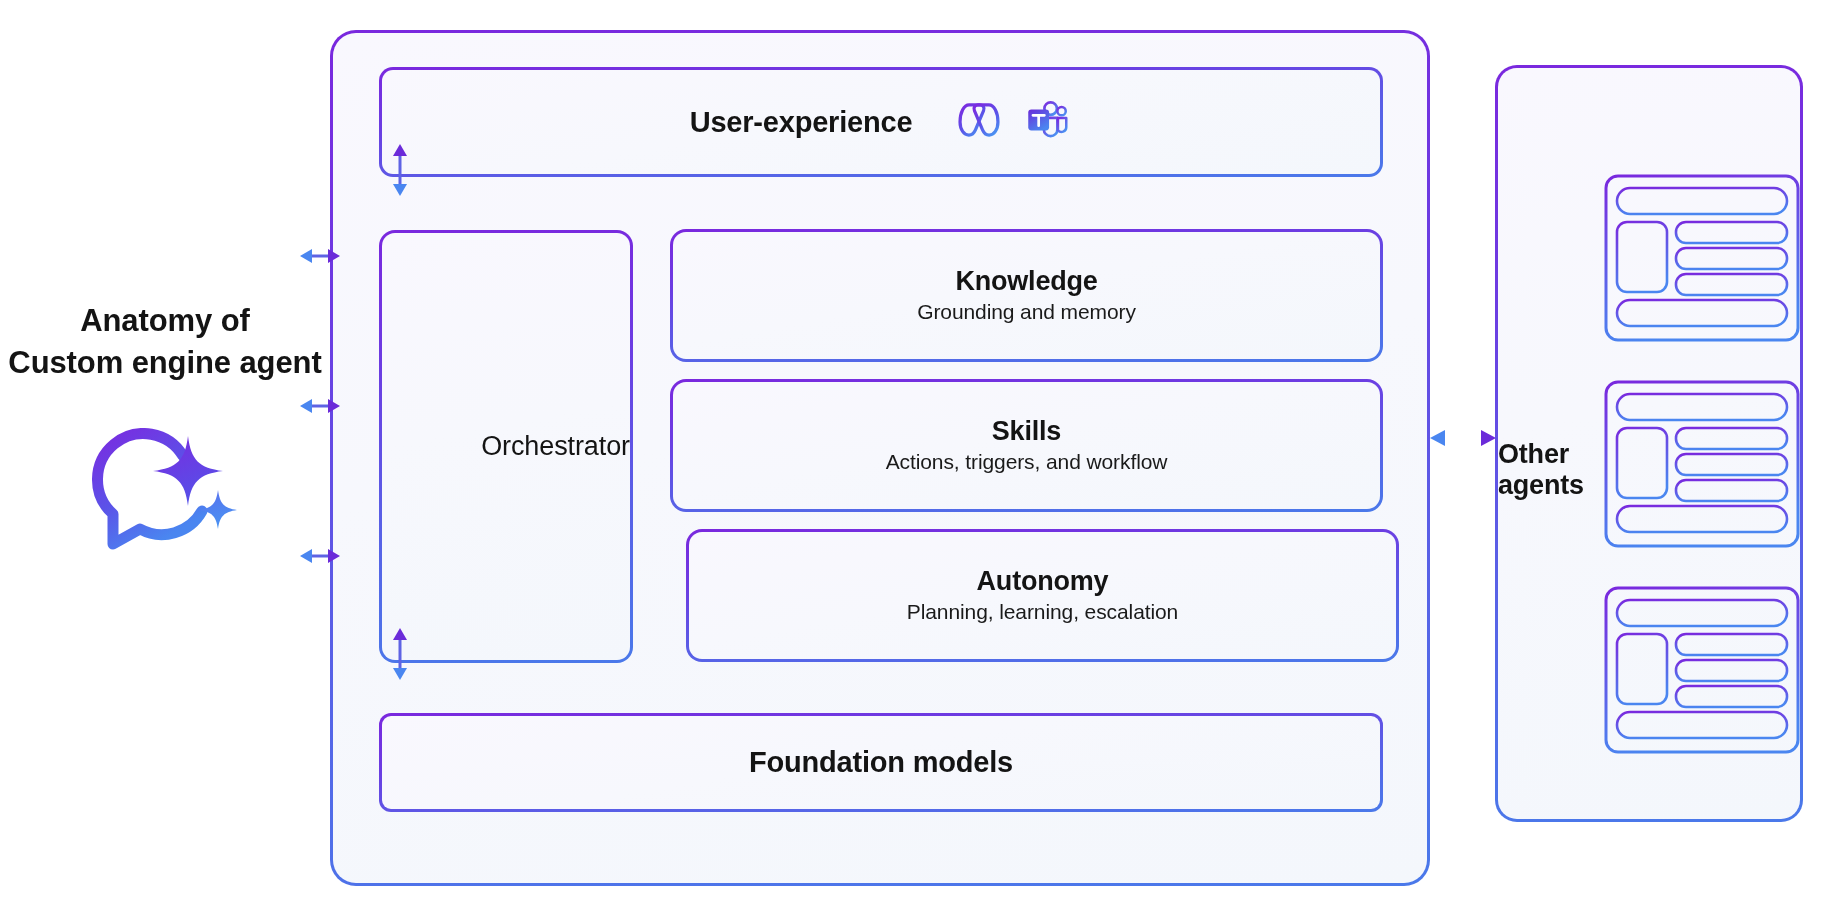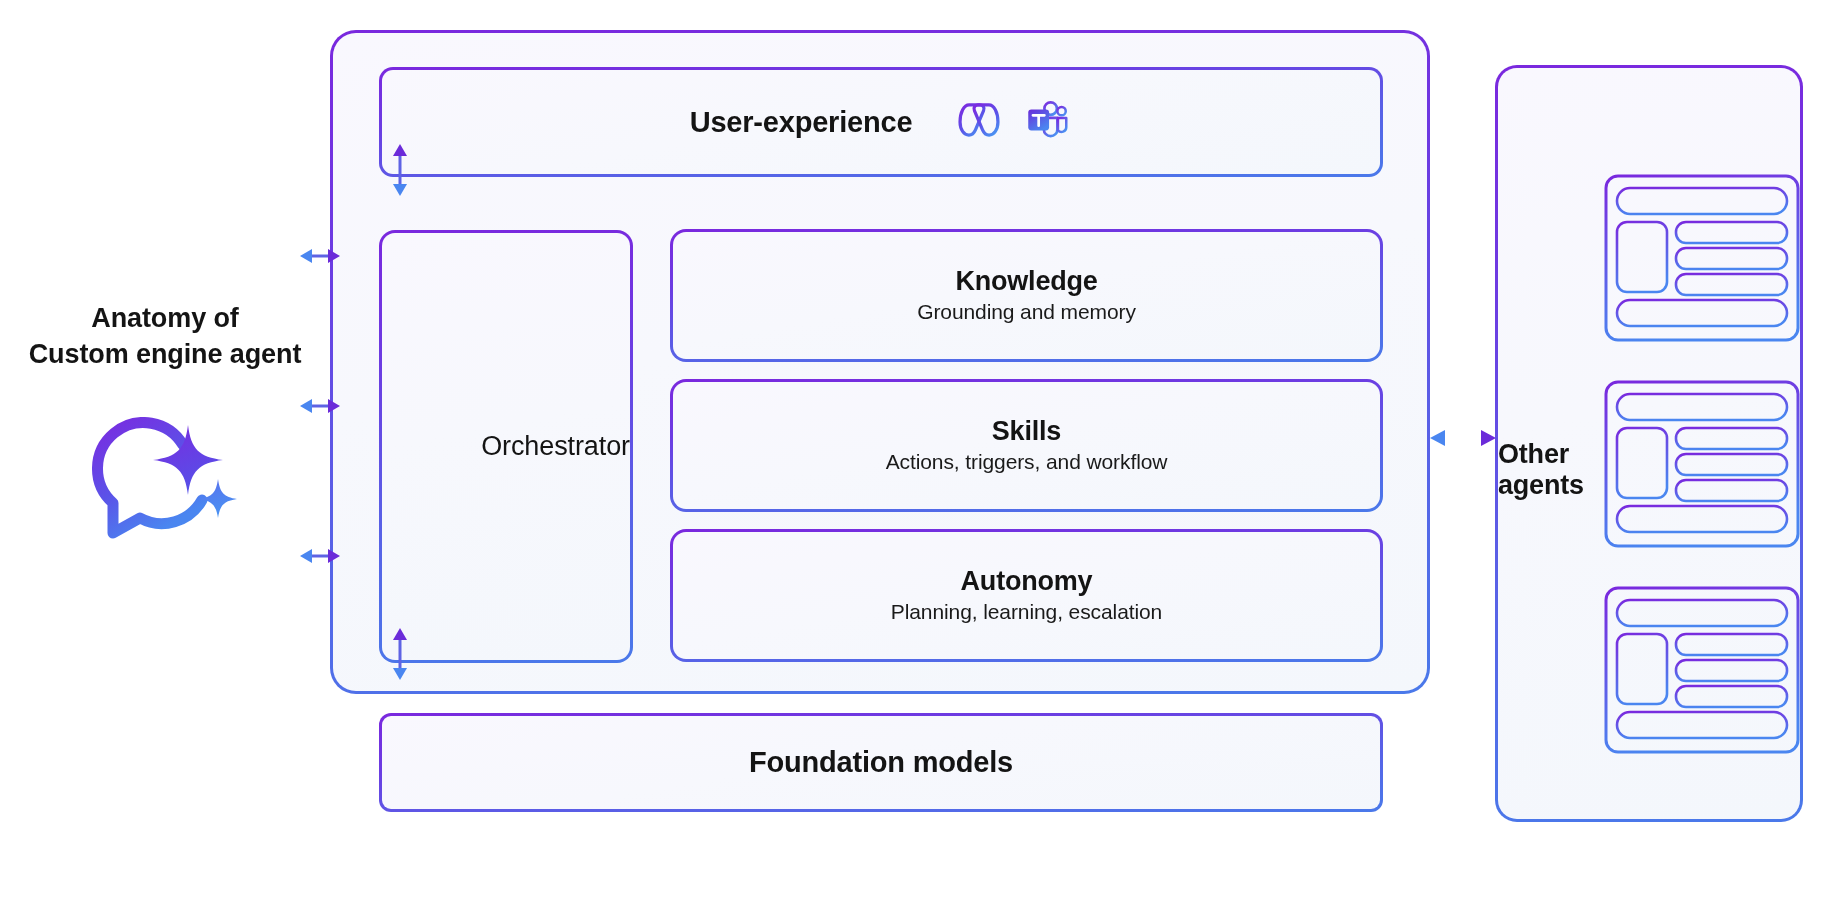--- a/index.html
+++ b/index.html
@@ -20,21 +20,21 @@
 
   
   #caption-block {
     position: absolute;
     left: 0px;
     top: 300px;
     width: 330px;
     text-align: center;
   }
   #caption-title {
-    font-size: 27px;
+    font-size: 31px;
     font-weight: 600;
     line-height: 1.35;
     color: #141414;
     letter-spacing: -0.1px;
   }
   #agent-glyph {
     margin-top: 44px;
     display: flex;
     justify-content: center;
   }
@@ -52,21 +52,21 @@
     background-clip: padding-box, border-box;
     position: relative;
   }
 
   
   #main-panel {
     position: absolute;
     left: 330px;
     top: 30px;
     width: 1100px;
-    height: 664px;
+    height: 856px;
     border-radius: 26px;
     border-width: 3px;
   }
 
   
   #ux-row {
     position: absolute;
     left: 46px;
     top: 34px;
     width: 1004px;
@@ -116,21 +116,21 @@
     height: 133px;
     border-radius: 16px;
     display: flex;
     flex-direction: column;
     align-items: center;
     justify-content: center;
     gap: 3px;
   }
   #pillar-knowledge { top: 195.5px; }
   #pillar-skills    { top: 345.5px; }
-  #pillar-autonomy  { top: 495.5px; }
+  #pillar-autonomy  { top: 495.5px; margin-left: 16px; }
 
   .pillar-title {
     font-size: 27px;
     font-weight: 700;
     color: #141414;
     letter-spacing: -0.2px;
   }
   .pillar-sub {
     font-size: 21px;
     font-weight: 400;

